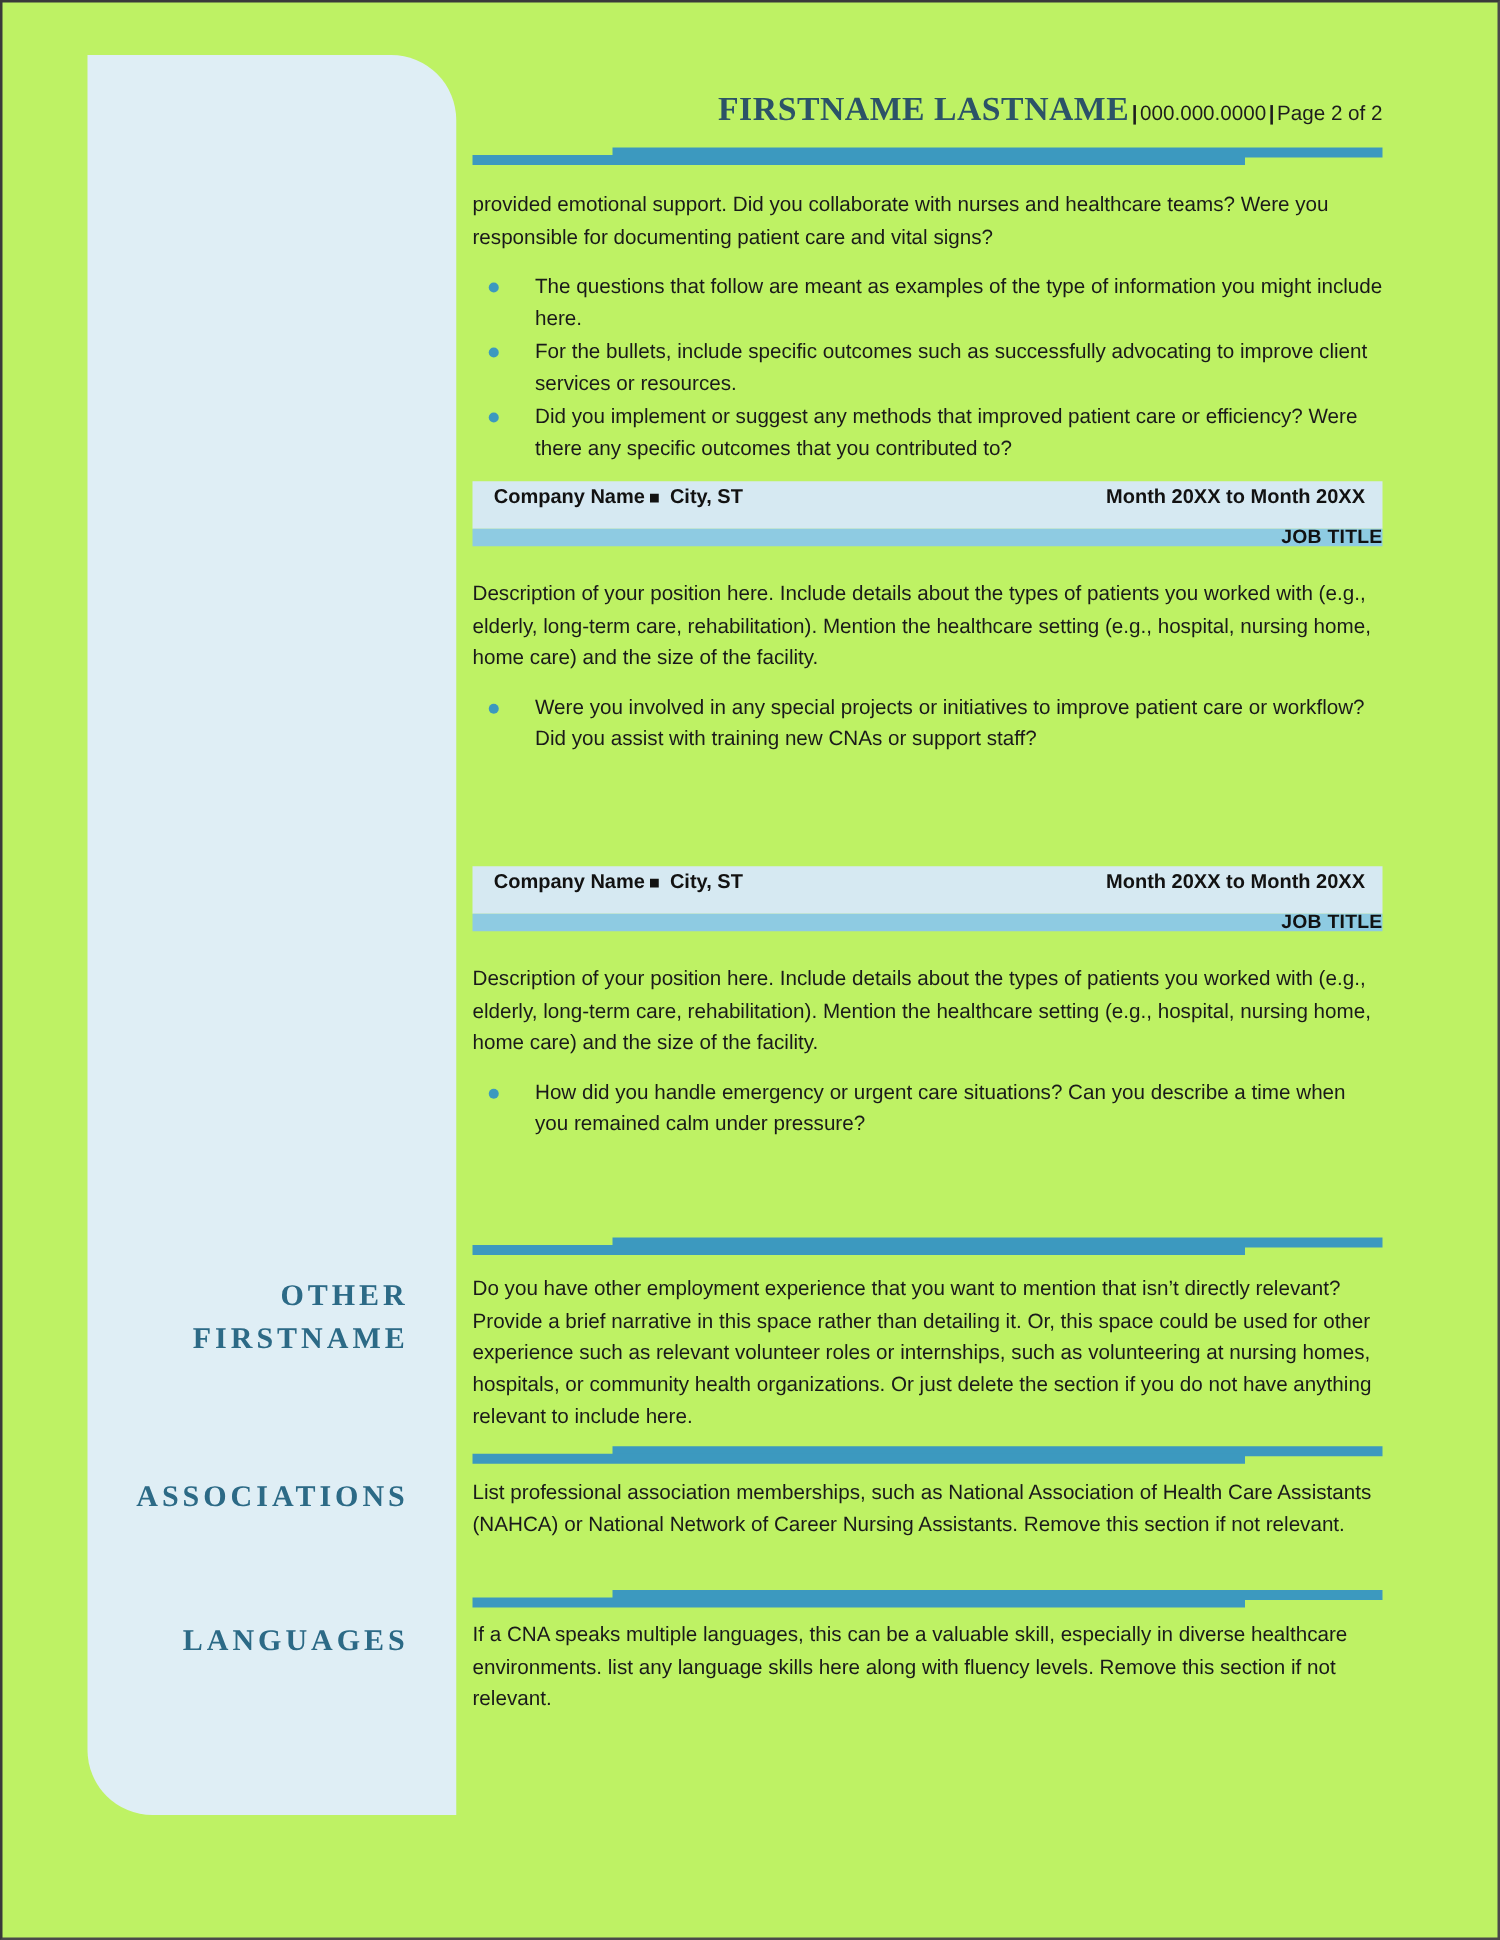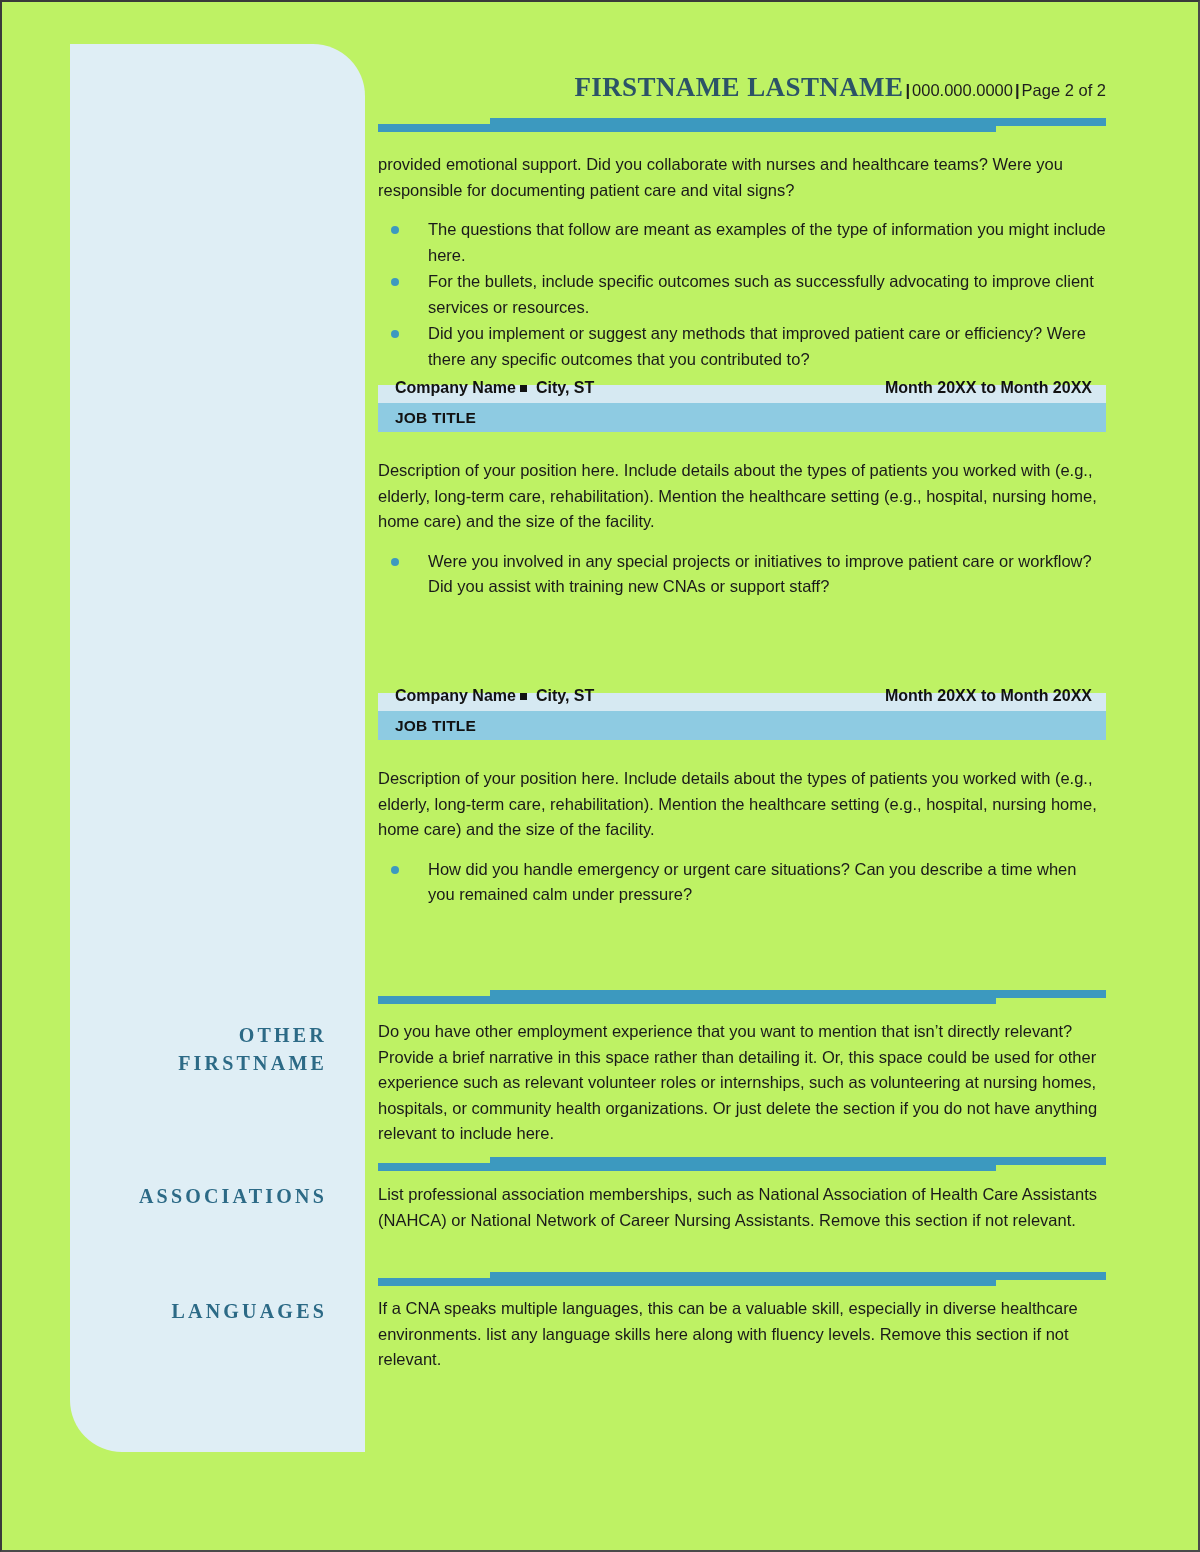--- a/index.html
+++ b/index.html
@@ -124,21 +124,21 @@
     top: 9px;
     width: 8px;
     height: 8px;
     border-radius: 50%;
     background: #3c99bf;
   }
 
   
   .company-row {
     background: #d6e9f2;
-    height: 18px;
+    height: 38px;
     display: flex;
     align-items: center;
     padding: 0 14px 12px 17px;
     box-sizing: border-box;
   }
   .company-left {
     font-size: 16px;
     font-weight: bold;
     color: #121212;
     display: flex;
@@ -154,37 +154,38 @@
   }
   .company-dates {
     margin-left: auto;
     font-size: 16px;
     font-weight: bold;
     color: #121212;
     white-space: nowrap;
   }
   .jobtitle-row {
     background: #8ecbe2;
-    height: 29px;
+    height: 14px;
     display: flex;
     align-items: center;
     padding-left: 17px;
     box-sizing: border-box;
     font-size: 15.5px;
     font-weight: bold;
     color: #111111;
     letter-spacing: 0.2px;
+    justify-content: flex-end;
   }
 
   
   .sec-label {
     position: absolute;
     font-family: "Liberation Serif", serif;
     font-weight: bold;
-    font-size: 20px;
+    font-size: 24px;
     letter-spacing: 3.2px;
     color: #2c6a86;
     text-align: right;
     width: 230px;
     left: 95px;
     line-height: 1.4;
   }
 </style>
 </head>
 <body>

